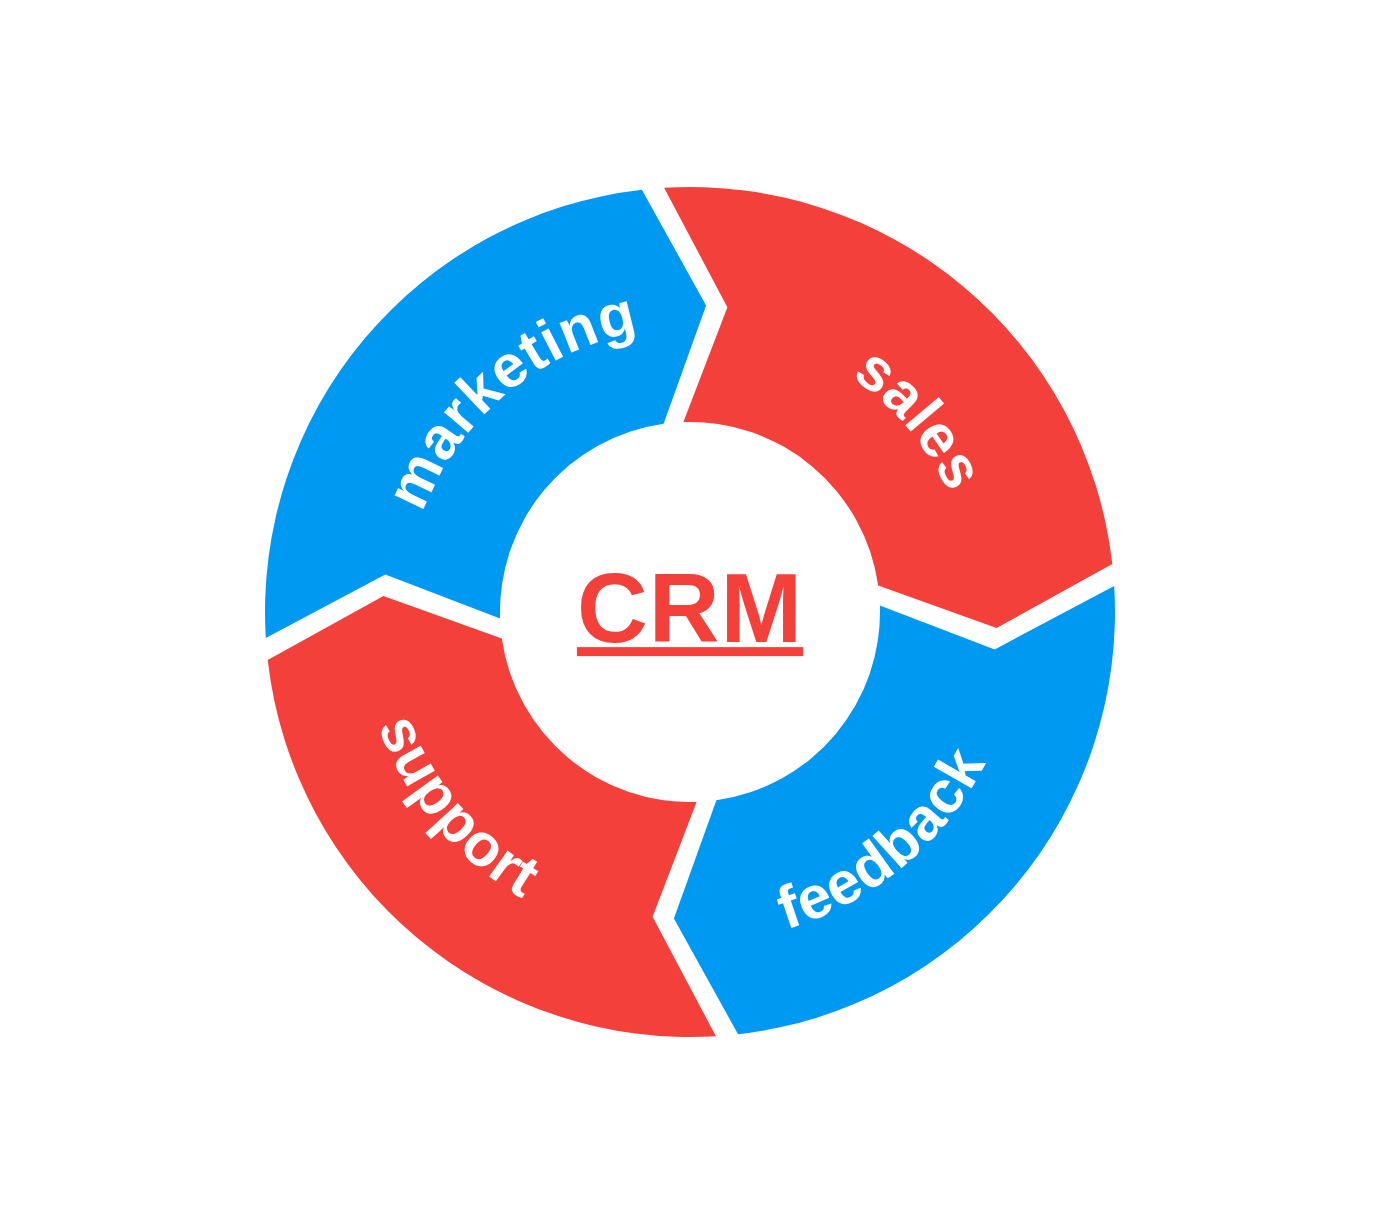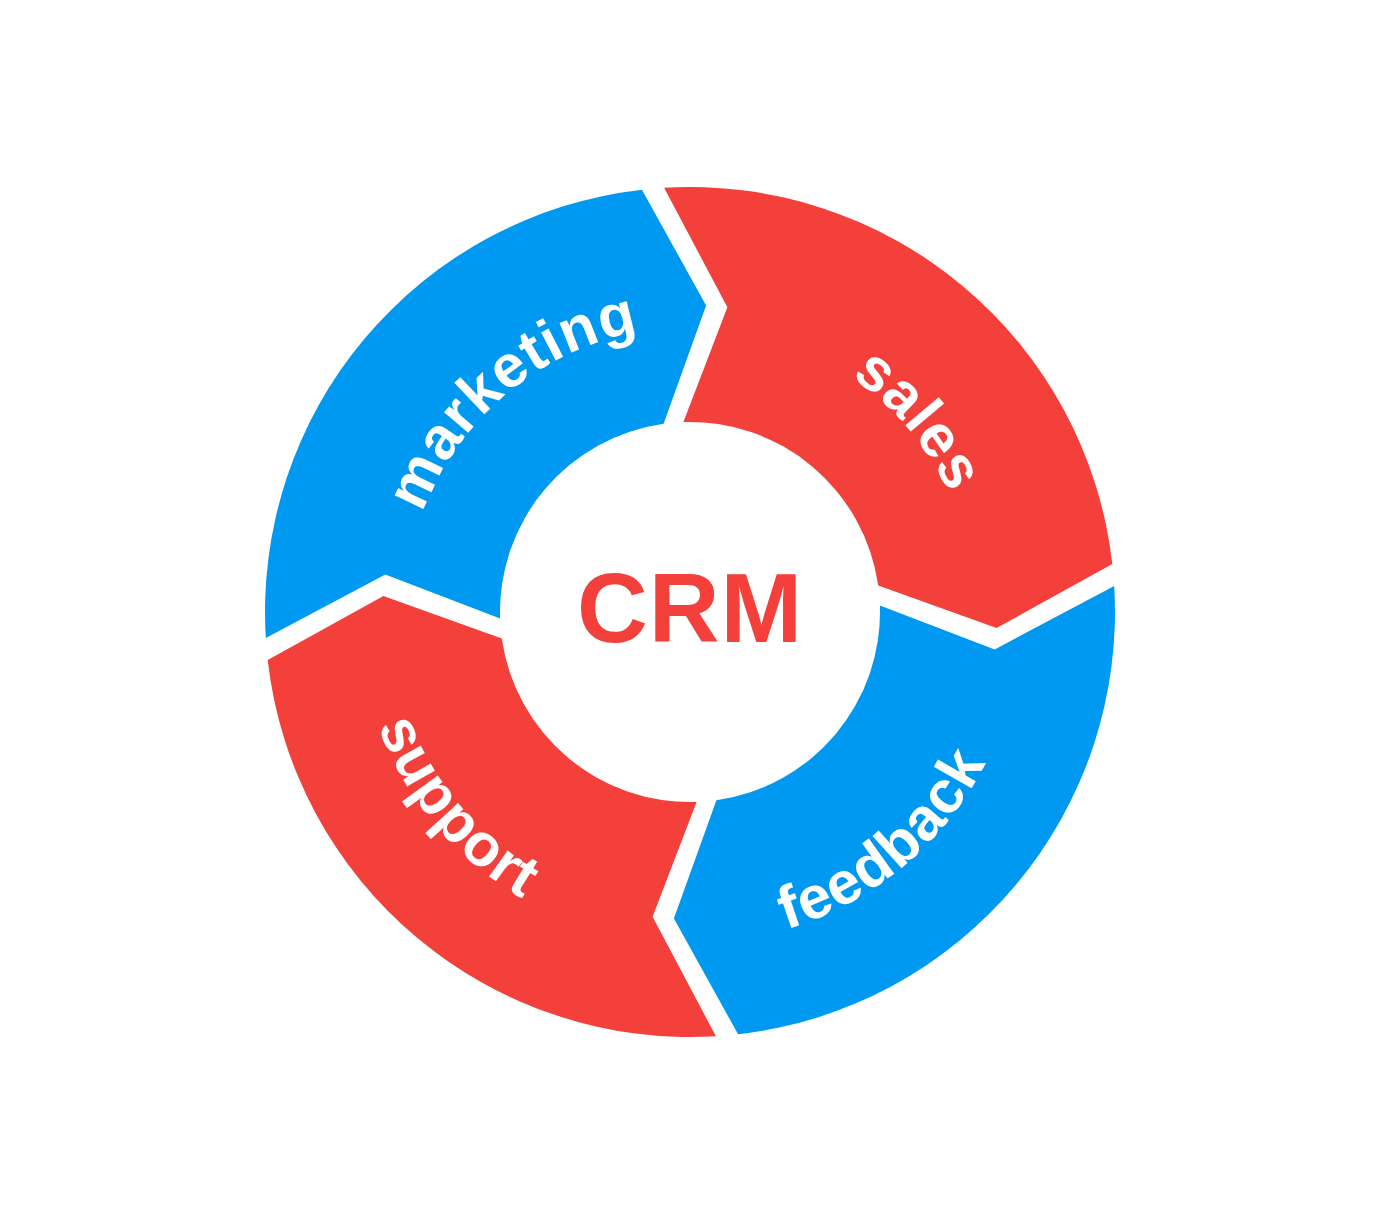--- a/index.html
+++ b/index.html
@@ -29,20 +29,21 @@
   }
   .center-label {
     position: absolute;
     left: 690px;
     top: 612px;
     transform: translate(-50%, -53%);
     font-weight: 700;
     font-size: 98px;
     letter-spacing: 1px;
     white-space: nowrap;
+    text-decoration: underline;
   }
 </style>
 </head>
 <body>
 
 <div class="canvas" style="background: rgb(255, 255, 255);">
   <svg id="wheel" width="1380" height="1232" viewBox="0 0 1380 1232" xmlns="http://www.w3.org/2000/svg">
       <defs>
         <path id="label-arc-top" d="M 405.0 612.0 A 285 285 0 0 1 975.0 612.0"></path>
         <path id="label-arc-bottom" d="M 358.0 612.0 A 332 332 0 0 0 1022.0 612.0"></path>

